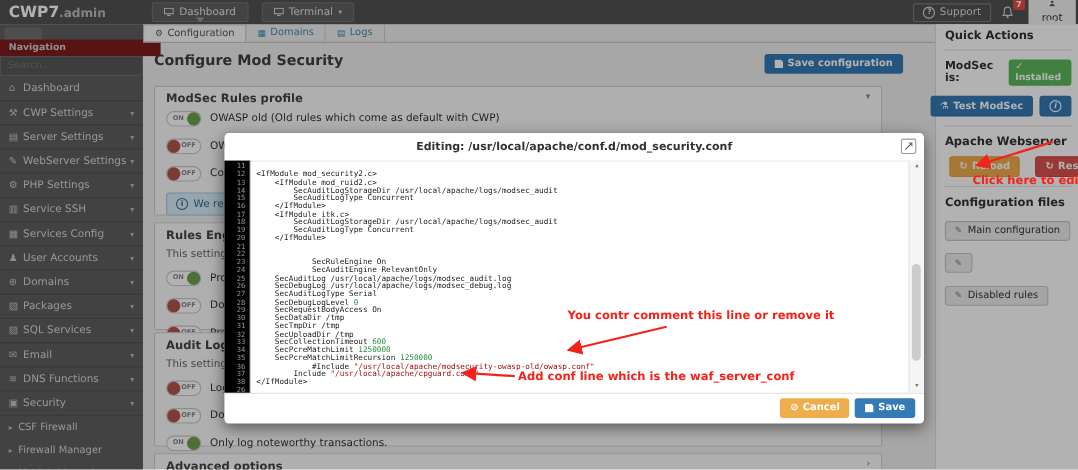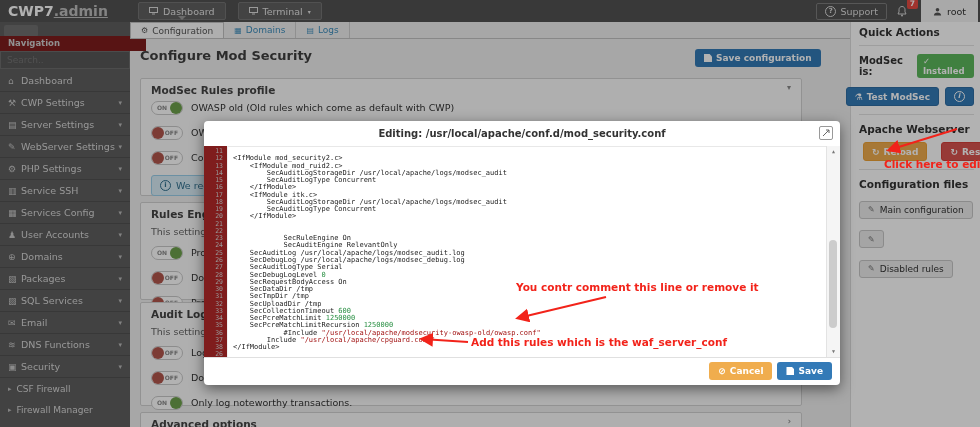--- a/index.html
+++ b/index.html
@@ -1,36 +1,36 @@
 <!DOCTYPE html>
 <html><head>
 <meta charset="utf-8">
 <style>
   html,body{margin:0;padding:0;}
   #app{position:relative;width:980px;height:427px;background:#f0f0f0;overflow:hidden;
        font-family:"DejaVu Sans","Liberation Sans",sans-serif;}
   
   .topbar{position:absolute;left:0;top:0;width:980px;height:22px;background:#525252;}
   .logo{position:absolute;left:8px;top:0;height:22px;line-height:22px;color:#fff;font-size:14px;font-weight:bold;}
-  .logo .suffix{font-size:14px;color:#bdbdbd;font-weight:bold;text-decoration:underline;}
+  .logo .suffix{font-size:11px;color:#bdbdbd;font-weight:bold;}
   .tb-nav{position:absolute;left:138px;top:2px;height:18px;display:flex;gap:12px;}
   .tb-btn{position:relative;display:inline-flex;align-items:center;gap:5px;background:#616161;border:1px solid #757575;
           border-radius:2px;color:#e3e3e3;font-size:9.5px;padding:0 10px;height:18px;box-sizing:border-box;}
   .tb-btn.active::after{content:"";position:absolute;bottom:-5px;left:50%;margin-left:-4px;
           border:4px solid transparent;border-top-color:#9b9b9b;}
   .tb-right{position:absolute;right:2px;top:0;height:22px;display:flex;align-items:center;gap:9px;}
   .tb-support{display:inline-flex;align-items:center;gap:4px;border:1px solid #7d7d7d;border-radius:2px;
           color:#ddd;font-size:9.5px;padding:2px 8px;background:transparent;}
   .q-ico{display:inline-block;border:1px solid #ddd;border-radius:50%;width:9px;height:9px;font-size:7px;
           line-height:9px;text-align:center;color:#ddd;font-weight:bold;}
   .bell-wrap{position:relative;width:16px;height:16px;}
   .badge-red{position:absolute;top:-4px;right:-6px;background:#e64b42;color:#fff;font-size:7.5px;font-weight:bold;
           padding:0 3px;border-radius:2px;line-height:10px;}
   .tb-user{position:relative;display:inline-flex;align-items:center;gap:5px;background:#f2f2f2;color:#333;
-          font-size:9.5px;height:22px;padding:0 12px;}
+          font-size:9.5px;height:22px;padding:0 12px;flex-direction:column;}
   .tb-user::after{content:"";position:absolute;bottom:-4px;left:50%;margin-left:-4px;border:4px solid transparent;border-top-color:#f2f2f2;}
   
   .sidebar{position:absolute;left:0;top:22px;width:130px;height:405px;background:#5f5f5f;}
   .sb-collapse{position:absolute;left:4px;top:3px;width:34px;height:12px;background:#707070;border-radius:2px;}
   .nav-header{position:absolute;left:0;top:14px;width:146px;height:15px;background:#7f1d1d;color:#cfcfcf;
           font-size:8.5px;font-weight:bold;line-height:15px;padding-left:8px;box-sizing:border-box;}
   .search{position:absolute;left:0px;top:29px;width:130px;height:18px;background:#585858;border:1px solid #6d6d6d;
           color:#b5b5b5;font-size:9px;padding:0 6px;box-sizing:border-box;font-family:inherit;}
   .side-list{position:absolute;left:0;top:48px;width:130px;}
   .side-item{display:flex;align-items:center;height:21px;padding:0 8px;border-bottom:1px solid rgba(0,0,0,0.14);
@@ -94,21 +94,21 @@
   
   .overlay{position:absolute;left:0;top:0;width:980px;height:427px;background:rgba(0,0,0,0.30);z-index:40;}
   .modal{position:absolute;left:204px;top:121px;width:636px;height:264px;background:#fff;border-radius:4px;
          box-shadow:0 4px 14px rgba(0,0,0,0.5);z-index:50;}
   .modal-title{height:25px;line-height:25px;text-align:center;font-size:10px;font-weight:bold;color:#333;
          border-bottom:1px solid #e8e8e8;}
   .modal-expand{position:absolute;right:7px;top:5px;width:14px;height:14px;border:1px solid #999;border-radius:2px;
          display:flex;align-items:center;justify-content:center;background:#fff;box-sizing:border-box;}
   .editor{position:absolute;top:25px;left:0;right:0;height:211px;display:flex;border-bottom:1px solid #e0e0e0;
          font-family:"DejaVu Sans Mono","Liberation Mono",monospace;font-size:7px;line-height:7.28px;}
-  .gutter{width:24px;background:#7f1d1d;color:#999;text-align:right;padding:2px 4px 0 0;box-sizing:border-box;
+  .gutter{width:24px;background:#000000;color:#999;text-align:right;padding:2px 4px 0 0;box-sizing:border-box;
          border-right:1px solid #f0f0f0;font-size:6.5px;}
   .gutter div{height:7.28px;}
   .codecol{flex:1;padding:2px 0 0 5px;white-space:pre;color:#222;overflow:hidden;}
   .cl{height:7.28px;}
   .str{color:#a11111;}
   .num{color:#2a9044;}
   .sbar{width:13px;background:#f5f5f5;border-left:1px solid #e3e3e3;position:relative;}
   .sb-arrow{position:absolute;left:0;width:100%;text-align:center;font-size:5px;color:#777;}
   .sb-up{top:2px;}
   .sb-down{bottom:2px;}
@@ -474,15 +474,15 @@
       <marker id="ah" markerWidth="8" markerHeight="8" refX="5.5" refY="3.5" orient="auto">
         <path d="M0,0L7,3.5L0,7Z" fill="#f2231a"></path>
       </marker>
     </defs>
     <line x1="957" y1="129" x2="889" y2="150" stroke="#f2231a" stroke-width="2" marker-end="url(#ah)"></line>
     <line x1="606" y1="297" x2="518" y2="318" stroke="#f2231a" stroke-width="2" marker-end="url(#ah)"></line>
     <line x1="468" y1="342" x2="422" y2="339" stroke="#f2231a" stroke-width="2" marker-end="url(#ah)"></line>
   </svg>
   <div class="anno-text" style="left:884px;top:158px;">Click here to edit</div>
   <div class="anno-text" style="left:516px;top:281px;">You contr comment this line or remove it</div>
-  <div class="anno-text" style="left:471px;top:336px;">Add this rules which is the waf_server_conf</div>
+  <div class="anno-text" style="left:471px;top:336px;">Add conf line which is the waf_server_conf</div>
 
 </div>
 
 </body></html>

